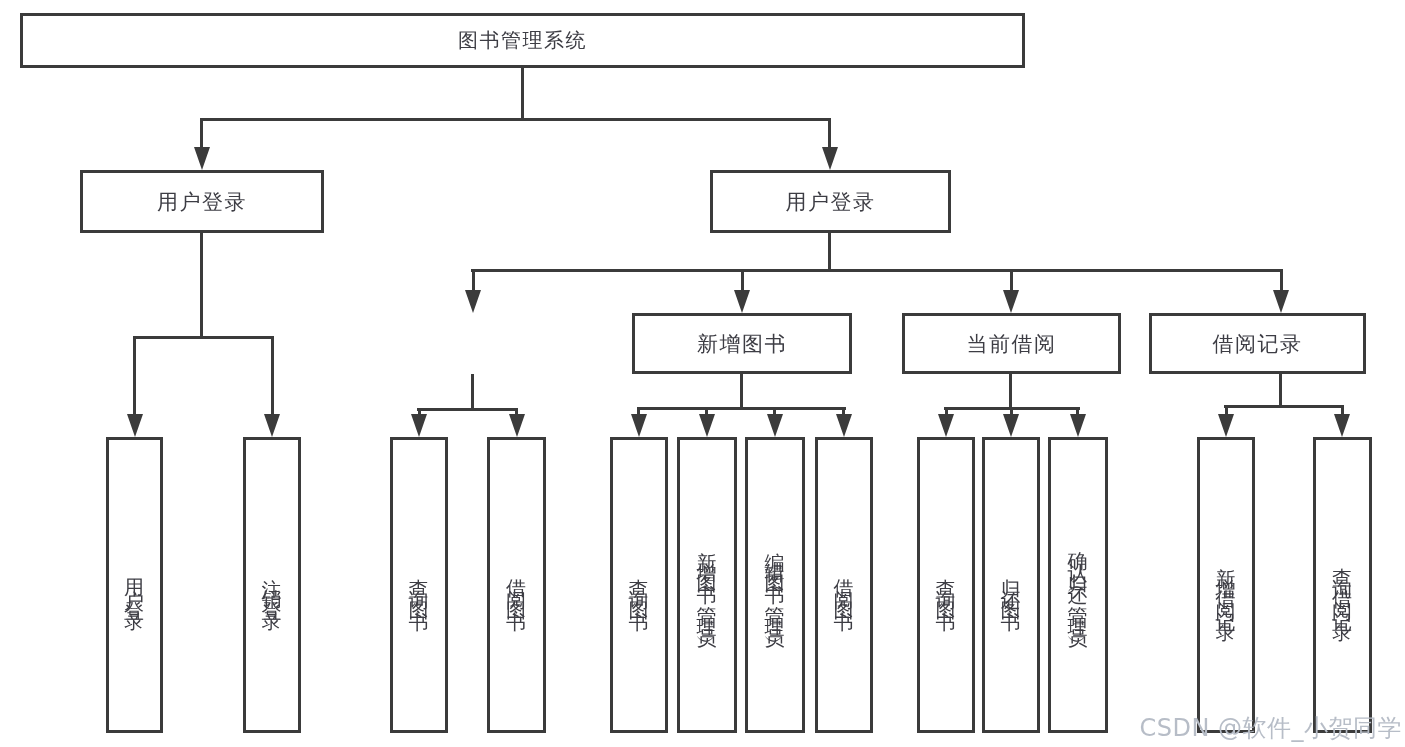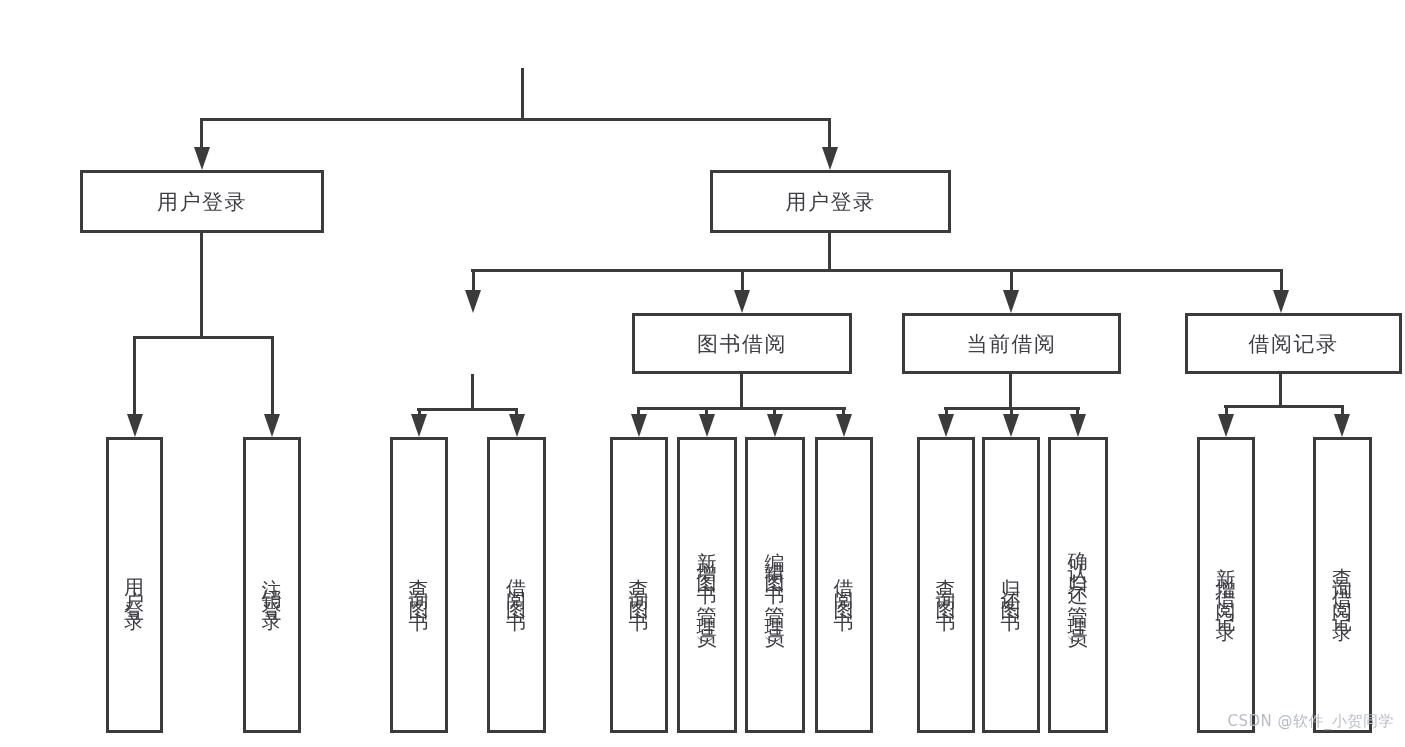--- a/index.html
+++ b/index.html
@@ -37,33 +37,36 @@
   .vline{position:absolute;width:3px;background:var(--line);}
   .hline{position:absolute;height:3px;background:var(--line);}
   .arrow{
     position:absolute;width:0;height:0;
     border-left:8px solid transparent;
     border-right:8px solid transparent;
     border-top:23px solid var(--line);
   }
   .watermark{
     position:absolute;
-    right:11px;top:712px;
-    font-size:15px;
+    right:3px;top:712px;
+    font-size:24px;
     color:var(--wm);
     letter-spacing:0.5px;
     white-space:nowrap;
     z-index:10;
   }
 </style>
 </head>
 <body>
 
 <div id="stage">
 
+  <div class="box" style="left:20px;top:13px;width:1005px;height:55px;">
+    <span class="hlabel root-label">图书管理系统</span>
+  </div>
 
   <div class="vline" style="left:521px;top:68px;height:50px;"></div>
   <div class="hline" style="left:200px;top:118px;width:631px;"></div>
   <div class="vline" style="left:200px;top:118px;height:33px;"></div>
   <div class="arrow" style="left:194px;top:147px;"></div>
   <div class="vline" style="left:828px;top:118px;height:33px;"></div>
   <div class="arrow" style="left:822px;top:147px;"></div>
 
   <div class="box" style="left:80px;top:170px;width:244px;height:63px;">
     <span class="hlabel">用户登录</span>
@@ -84,26 +87,26 @@
   <div class="vline" style="left:472px;top:269px;height:24px;"></div>
   <div class="arrow" style="left:465px;top:290px;"></div>
   <div class="vline" style="left:741px;top:269px;height:24px;"></div>
   <div class="arrow" style="left:734px;top:290px;"></div>
   <div class="vline" style="left:1010px;top:269px;height:24px;"></div>
   <div class="arrow" style="left:1003px;top:290px;"></div>
   <div class="vline" style="left:1280px;top:269px;height:24px;"></div>
   <div class="arrow" style="left:1273px;top:290px;"></div>
 
   <div class="box" style="left:632px;top:313px;width:220px;height:61px;">
-    <span class="hlabel">图书借阅</span>
+    <span class="hlabel">新增图书</span>
   </div>
   <div class="box" style="left:902px;top:313px;width:219px;height:61px;">
     <span class="hlabel">当前借阅</span>
   </div>
-  <div class="box" style="left:1185px;top:313px;width:217px;height:61px;">
+  <div class="box" style="left:1149px;top:313px;width:217px;height:61px;">
     <span class="hlabel">借阅记录</span>
   </div>
 
   <div class="vline" style="left:471px;top:374px;height:34px;"></div>
   <div class="hline" style="left:417px;top:408px;width:101px;"></div>
   <div class="vline" style="left:418px;top:408px;height:9px;"></div>
   <div class="arrow" style="left:411px;top:414px;"></div>
   <div class="vline" style="left:515px;top:408px;height:9px;"></div>
   <div class="arrow" style="left:509px;top:414px;"></div>
 

